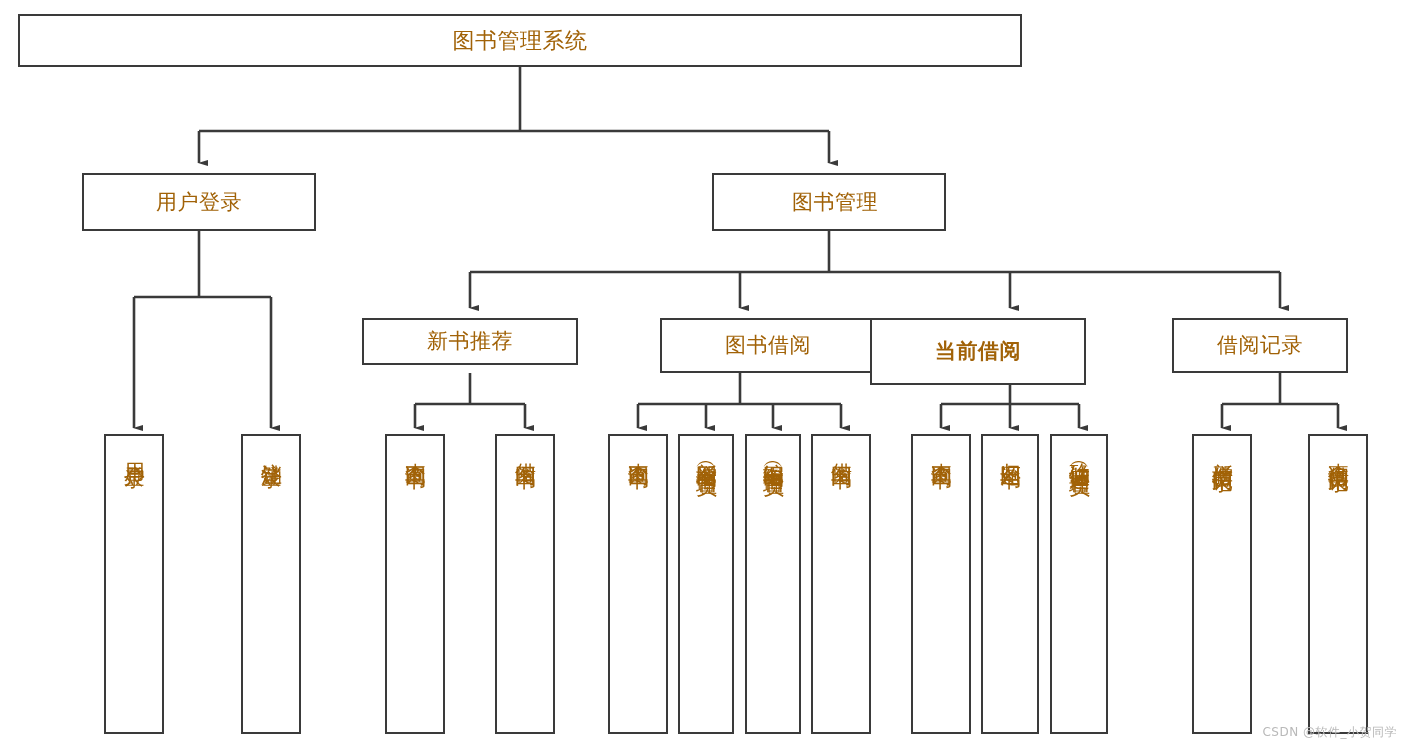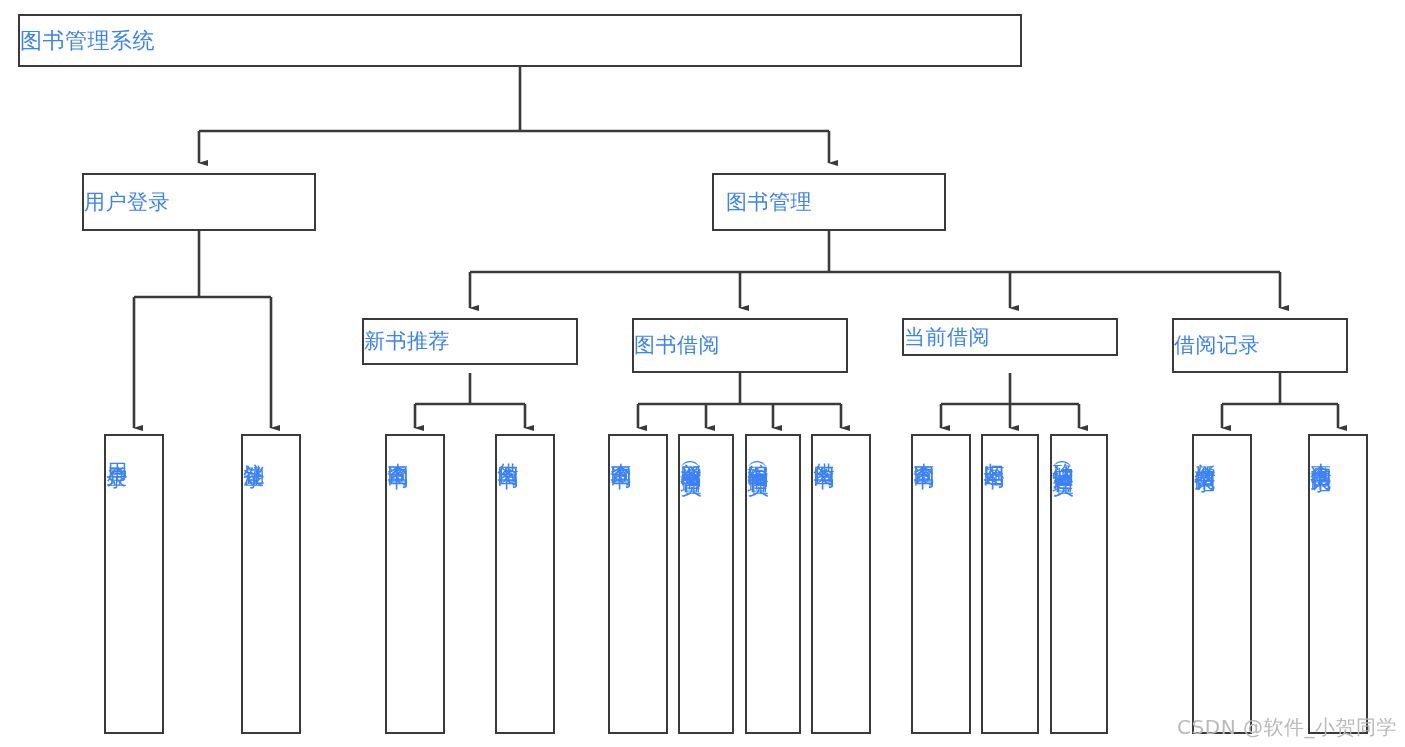--- a/index.html
+++ b/index.html
@@ -27,22 +27,22 @@
     height: 747px;
     pointer-events: none;
   }
   .node {
     position: absolute;
     box-sizing: border-box;
     border: 2px solid #3a3a3a;
     background: #ffffff;
     display: flex;
     align-items: center;
-    justify-content: flex-start;
-    color: #3b82f6;
+    justify-content: center;
+    color: #a16207;
   }
   .node .lbl {
     display: block;
     line-height: 1.06;
     letter-spacing: 0.5px;
     white-space: nowrap;
   }
   .node.horiz .lbl {
     font-size: 21px;
   }
@@ -57,21 +57,21 @@
     letter-spacing: 2px;
     line-height: 1;
   }
   .node.root .lbl {
     font-size: 22px;
   }
   #watermark {
     position: absolute;
     right: 8px;
     bottom: 6px;
-    font-size: 20px;
+    font-size: 12px;
     color: #b9b9b9;
     letter-spacing: 0.5px;
     white-space: nowrap;
   }
 </style>
 </head>
 <body>
 
 <div id="canvas">
 
@@ -134,25 +134,25 @@
   </div>
 
   <div class="node horiz" style="left:712px; top:173px; width:234px; height:58px;padding-left:12px;">
     <span class="lbl">图书管理</span>
   </div>
 
   <div class="node horiz" style="left:362px; top:318px; width:216px; height:47px;">
     <span class="lbl">新书推荐</span>
   </div>
 
-  <div class="node horiz" style="left:632px; top:318px; width:216px; height:55px;">
+  <div class="node horiz" style="left:660px; top:318px; width:216px; height:55px;">
     <span class="lbl">图书借阅</span>
   </div>
 
-  <div class="node horiz" style="left:902px; top:318px; width:216px; height:38px;">
+  <div class="node horiz" style="left:870px; top:318px; width:216px; height:67px;font-weight:bold;">
     <span class="lbl">当前借阅</span>
   </div>
 
   <div class="node horiz" style="left:1172px; top:318px; width:176px; height:55px;">
     <span class="lbl">借阅记录</span>
   </div>
 
   <div class="node vert" style="left:104px; top:434px; width:60px; height:300px;">
     <span class="lbl">用户登录</span>
   </div>

